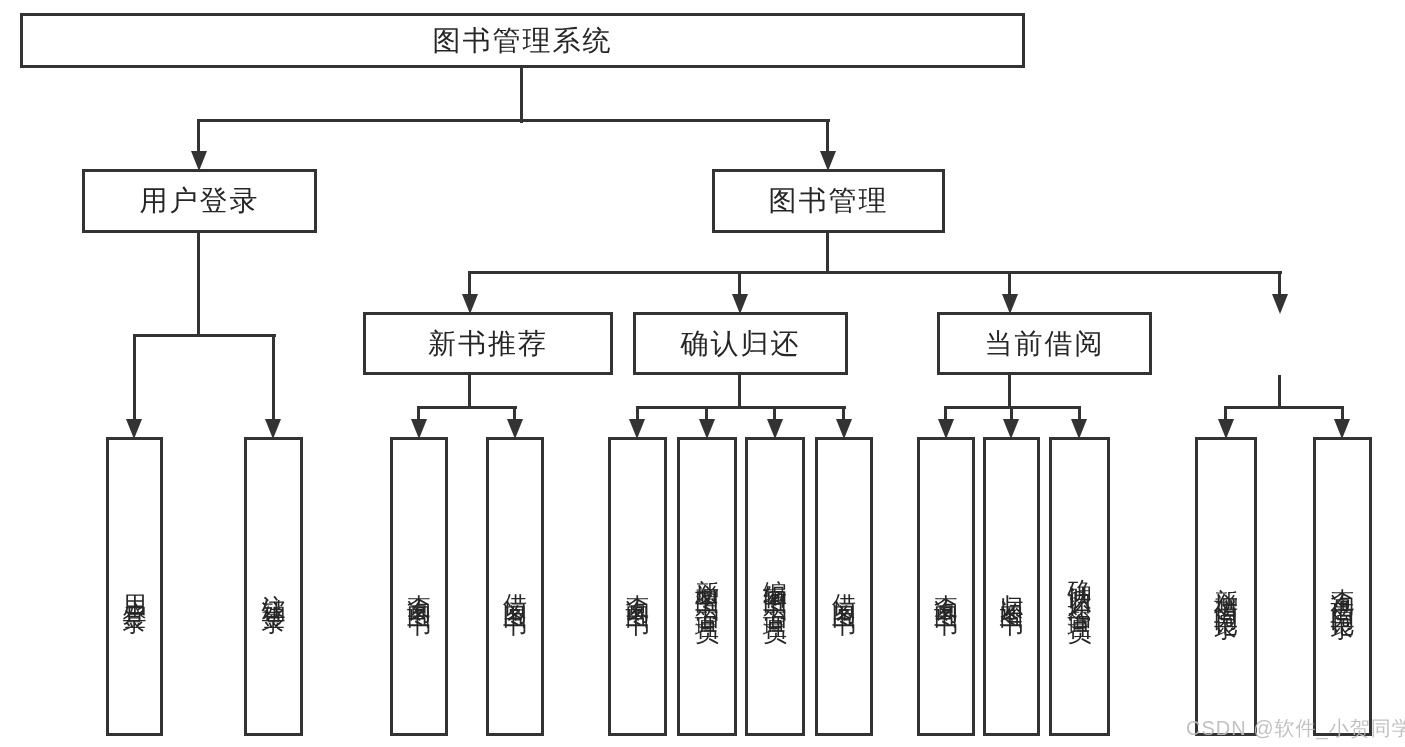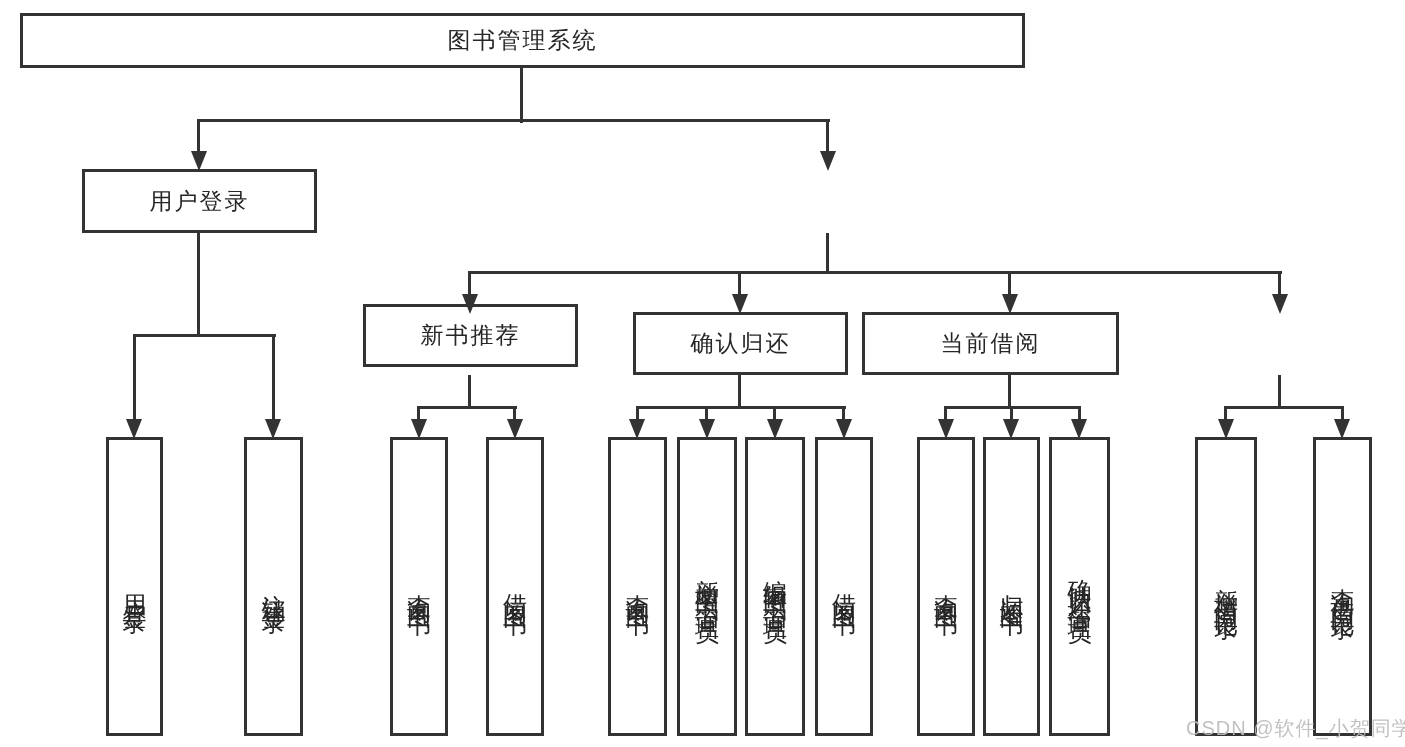--- a/index.html
+++ b/index.html
@@ -15,21 +15,21 @@
   .box{
     position:absolute;
     border:3px solid var(--line);
     background:#ffffff;
     display:flex;
     align-items:center;
     justify-content:center;
     z-index:2;
   }
   .box .h{
-    font-size:23px;
+    font-size:28px;
     letter-spacing:2px;
     color:var(--text);
     white-space:nowrap;
   }
   .leaf .v{
     writing-mode:vertical-rl;
     text-orientation:mixed;
     font-size:24px;
     line-height:1;
     letter-spacing:6px;
@@ -61,28 +61,31 @@
 
 <div class="stage">
 
   <div class="box" style="left:20px;top:13px;width:1005px;height:55px">
     <span class="h">图书管理系统</span>
   </div>
 
   <div class="box" style="left:82px;top:169px;width:235px;height:64px">
     <span class="h">用户登录</span>
   </div>
+  <div class="box" style="left:712px;top:169px;width:233px;height:64px">
+    <span class="h">图书管理</span>
+  </div>
 
-  <div class="box" style="left:363px;top:304px;width:215px;height:63px">
+  <div class="box" style="left:363px;top:312px;width:250px;height:63px">
     <span class="h">新书推荐</span>
   </div>
   <div class="box" style="left:633px;top:312px;width:215px;height:63px">
     <span class="h">确认归还</span>
   </div>
-  <div class="box" style="left:862px;top:312px;width:257px;height:63px">
+  <div class="box" style="left:937px;top:312px;width:215px;height:63px">
     <span class="h">当前借阅</span>
   </div>
 
   <div class="box leaf" style="left:106px;top:437px;width:57px;height:299px">
     <span class="v">用户登录</span>
   </div>
   <div class="box leaf" style="left:244px;top:437px;width:59px;height:299px">
     <span class="v">注销登录</span>
   </div>
 

